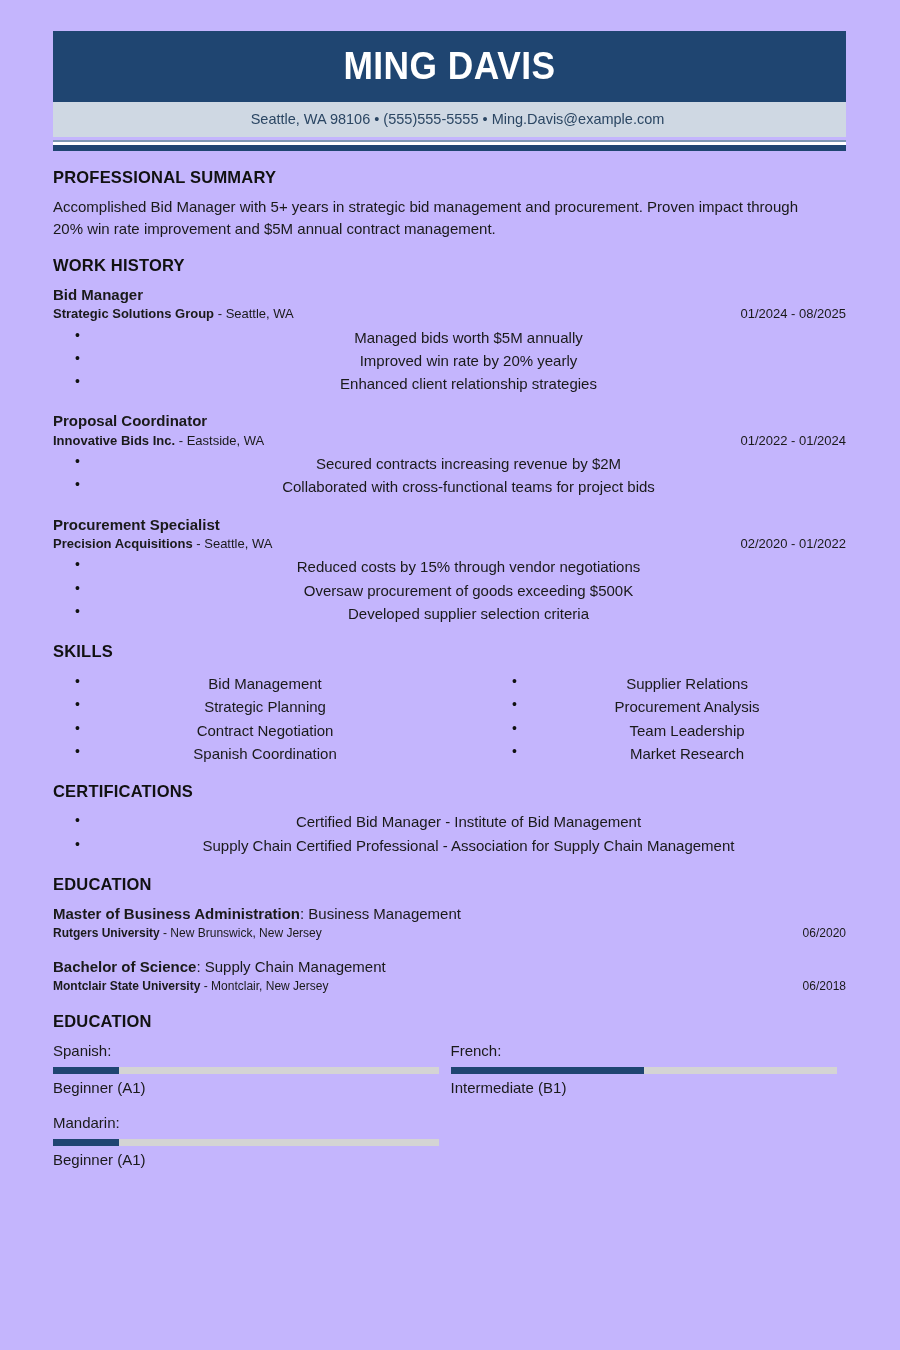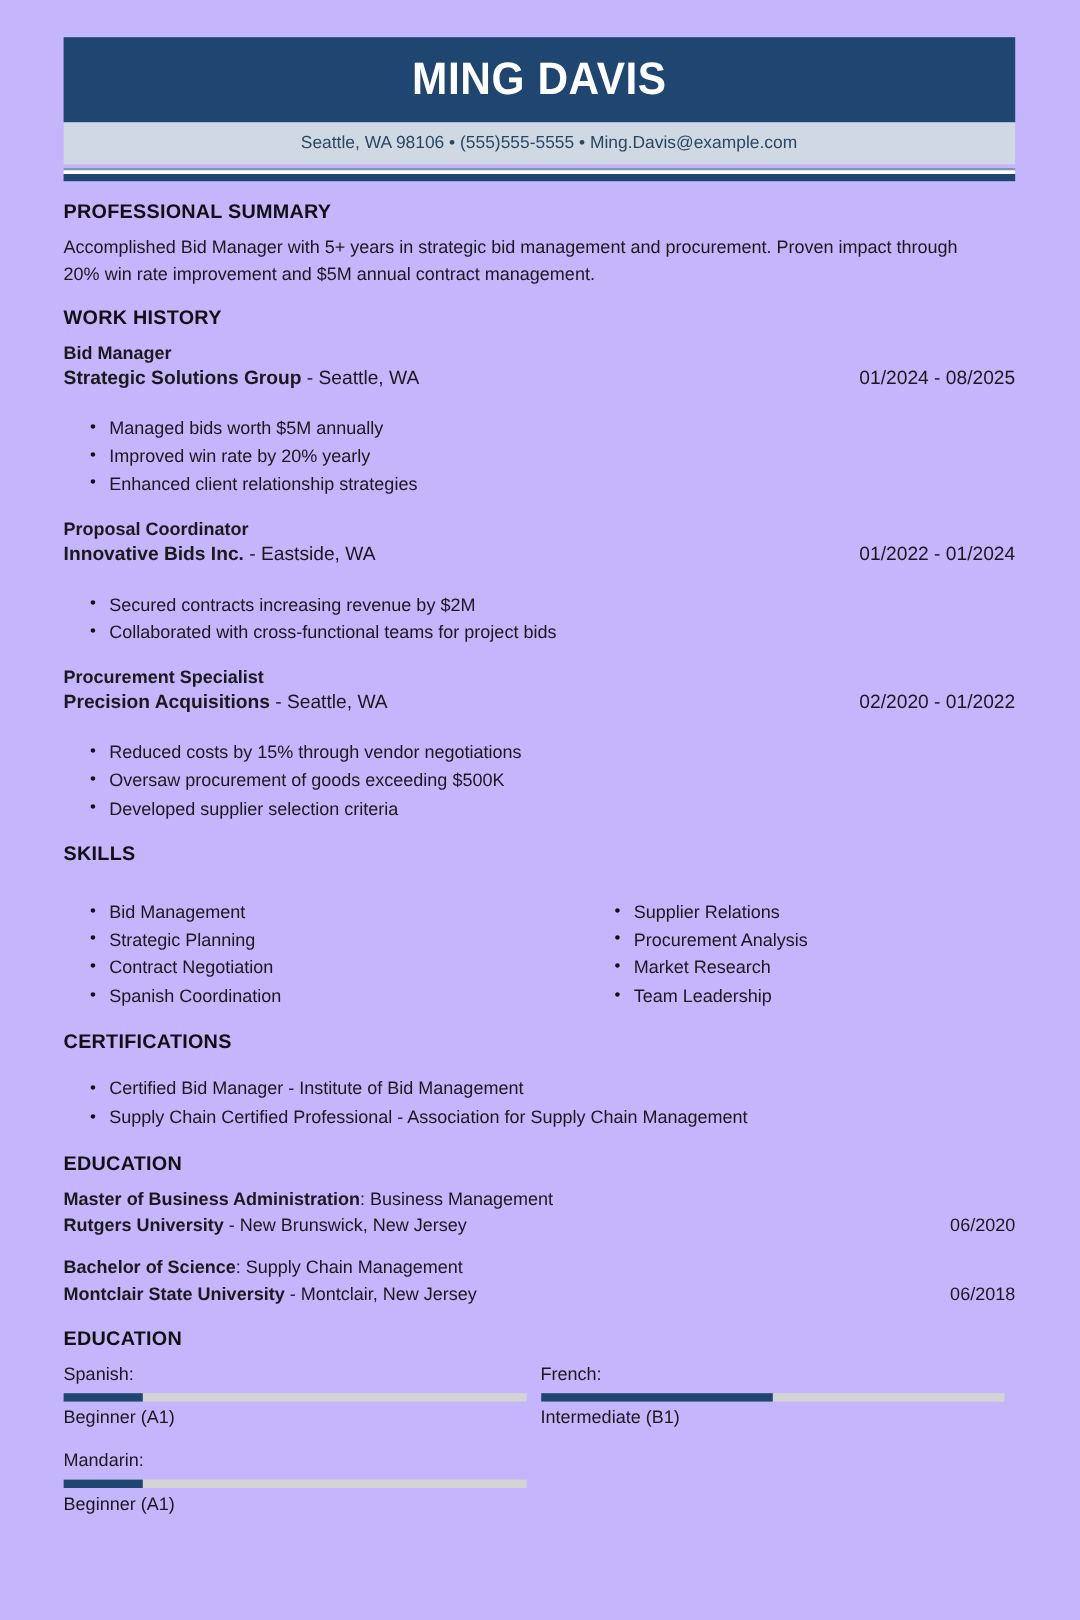--- a/index.html
+++ b/index.html
@@ -99,39 +99,40 @@
   .job:last-child { margin-bottom: 0; }
   .job-title {
     font-size: 15px;
     font-weight: bold;
     line-height: 1.42;
   }
   .job-line {
     display: flex;
     justify-content: space-between;
     align-items: baseline;
-    font-size: 16px;
+    font-size: 13px;
     line-height: 1.42;
   }
   .job-company {
     font-weight: bold;
   }
   .job-location {
     font-weight: normal;
   }
   .job-dates {
     font-weight: normal;
     white-space: nowrap;
     padding-left: 18px;
   }
 
   ul.bullets {
     list-style: none;
-    margin: 18px 0 0 0;
+    margin: 2px 0 0 0;
     padding: 0;
+    text-align: center;
   }
   ul.bullets li {
     position: relative;
     padding-left: 38px;
     font-size: 15px;
     line-height: 1.55;
   }
   ul.bullets li::before {
     content: "\2022";
     position: absolute;
@@ -168,21 +169,21 @@
     font-size: 15px;
     line-height: 1.45;
   }
   .edu-degree .deg-name {
     font-weight: bold;
   }
   .edu-line {
     display: flex;
     justify-content: space-between;
     align-items: flex-start;
-    font-size: 15px;
+    font-size: 12px;
     line-height: 1.45;
   }
   .edu-school {
     font-weight: bold;
   }
   .edu-location {
     font-weight: normal;
   }
   .edu-date {
     font-weight: normal;
@@ -307,22 +308,22 @@
             <li>Bid Management</li>
             <li>Strategic Planning</li>
             <li>Contract Negotiation</li>
             <li>Spanish Coordination</li>
           </ul>
         </div>
         <div class="skills-col right">
           <ul class="bullets">
             <li>Supplier Relations</li>
             <li>Procurement Analysis</li>
+            <li>Team Leadership</li>
             <li>Market Research</li>
-            <li>Team Leadership</li>
           </ul>
         </div>
       </div>
     </div>
 
     <div class="section">
       <div class="section-title">CERTIFICATIONS</div>
       <ul class="bullets cert-list">
         <li>Certified Bid Manager - Institute of Bid Management</li>
         <li>Supply Chain Certified Professional - Association for Supply Chain Management</li>

